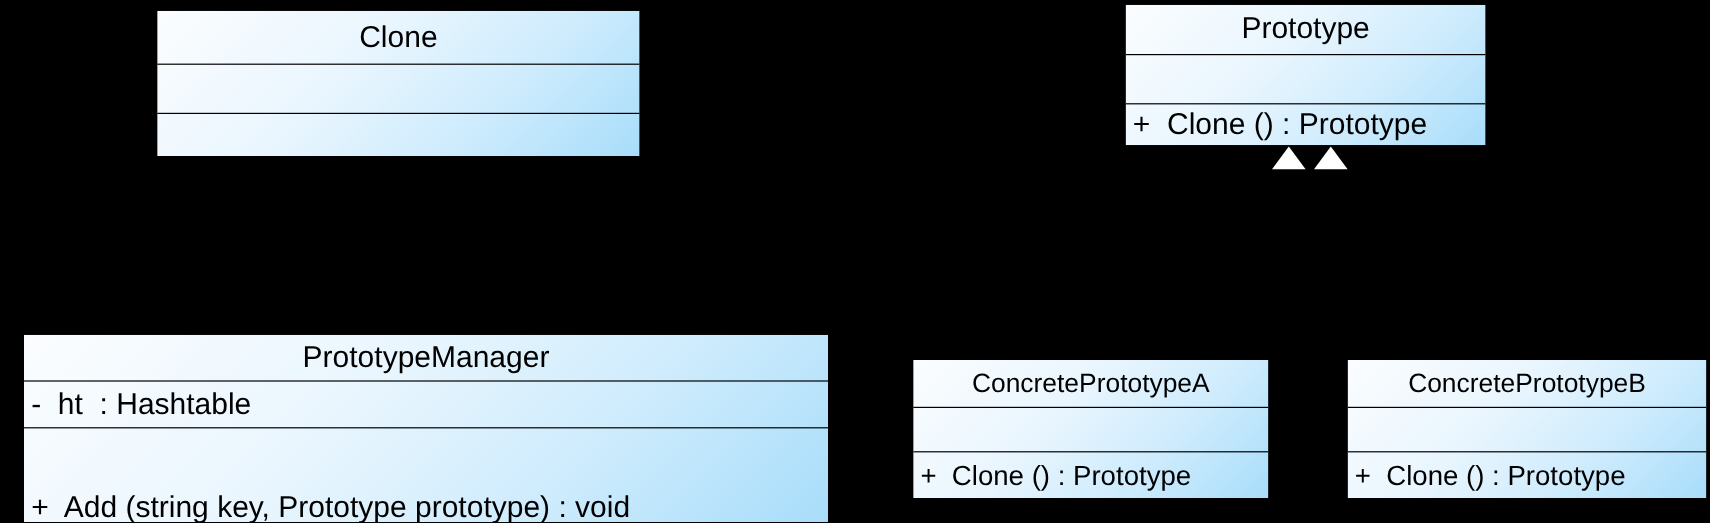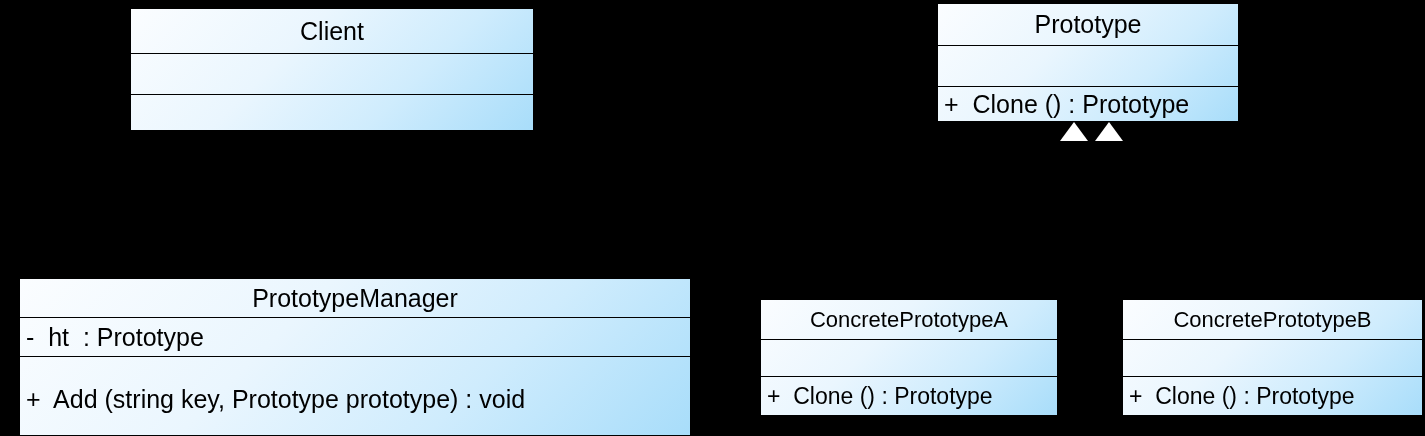--- a/index.html
+++ b/index.html
@@ -88,21 +88,21 @@
     background: #000000;
   }
 </style>
 </head>
 <body>
 
 <div class="diagram-canvas">
 
   <div class="uml-class" style="left:130px; top:8px; width:404px; height:123px;">
     <div class="uml-compartment" style="height:44px;">
-      <div class="uml-title">Client</div>
+      <div class="uml-title">Clone</div>
     </div>
     <div class="uml-compartment uml-empty" style="height:41px;"></div>
     <div class="uml-compartment uml-empty" style="height:38px;"></div>
   </div>
 
   <div class="uml-class" style="left:937px; top:3px; width:302px; height:119px;">
     <div class="uml-compartment" style="height:41px;">
       <div class="uml-title">Prototype</div>
     </div>
     <div class="uml-compartment uml-empty" style="height:41px;"></div>
@@ -114,23 +114,23 @@
   <div class="connector-line" style="left:1073px; top:140px; width:2px; height:175px;"></div>
   <div class="connector-line" style="left:1108px; top:140px; width:2px; height:175px;"></div>
   <div class="generalization-arrow" style="left:1060px; top:122px;"></div>
   <div class="generalization-arrow" style="left:1095px; top:122px;"></div>
 
   <div class="uml-class" style="left:4px; top:278px; width:672px; height:158px;margin-left:15px;">
     <div class="uml-compartment" style="height:38px;">
       <div class="uml-title">PrototypeManager</div>
     </div>
     <div class="uml-compartment" style="height:39px;">
-      <div class="uml-member">-  ht  : Prototype</div>
+      <div class="uml-member">-  ht  : Hashtable</div>
     </div>
-    <div class="uml-compartment" style="height:81px; justify-content:center; padding-top:4px;">
+    <div class="uml-compartment" style="height:81px; justify-content:flex-end; padding-top:4px;">
       <div class="uml-member">+  Add (string key, Prototype prototype) : void</div>
     </div>
   </div>
 
   <div class="uml-class" style="left:760px; top:299px; width:298px; height:117px;">
     <div class="uml-compartment" style="height:39px;">
       <div class="uml-title small">ConcretePrototypeA</div>
     </div>
     <div class="uml-compartment uml-empty" style="height:37px;"></div>
     <div class="uml-compartment" style="height:41px;">

